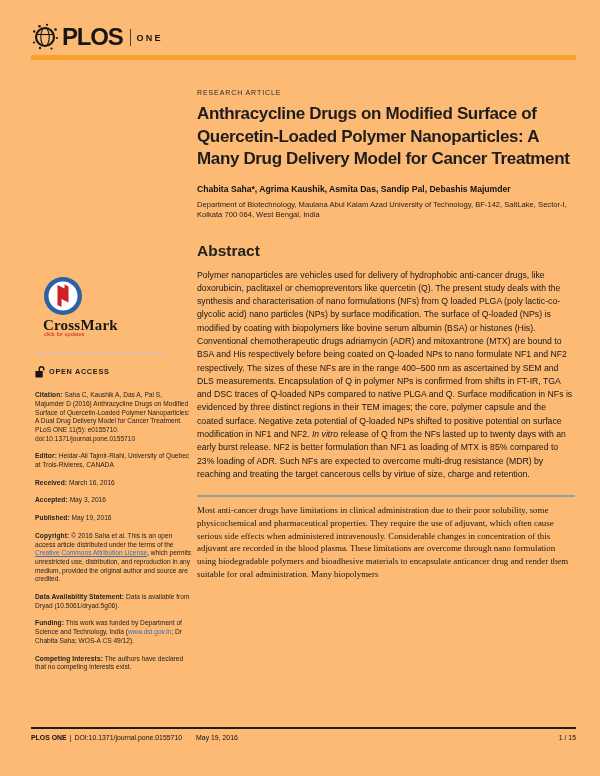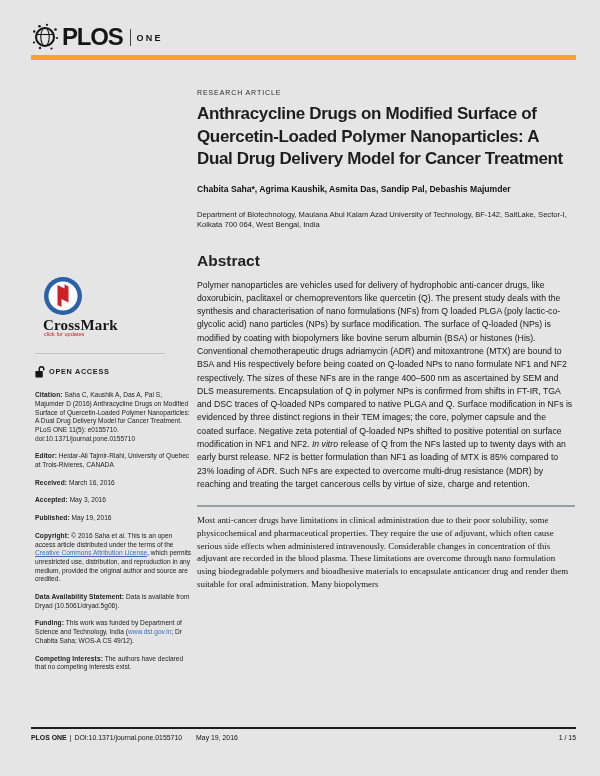--- a/index.html
+++ b/index.html
@@ -1,34 +1,34 @@
 <!DOCTYPE html>
 <html style="--accent-orange: #F8A22C; --link-blue: #3E6FB5; --crossmark-blue: #2B61A7; --crossmark-red: #CE2026;"><head>
 <meta charset="utf-8">
 <style>
   html,body{margin:0;padding:0;background:#ffffff;}
-  .page{position:relative;width:600px;height:776px;background:#e5e5e5;overflow:hidden;
+  .page{position:relative;width:600px;height:776px;background:#fdba74;overflow:hidden;
         font-family:"Liberation Sans",sans-serif;color:#1b1b1b;}
 
   
   .masthead{position:absolute;left:31px;top:23px;display:flex;align-items:center;}
   .globe{display:block;}
   .brand{font-size:24px;font-weight:bold;letter-spacing:-1.2px;color:#161616;margin-left:3px;}
   .brand-divider{width:1px;height:17px;background:#444;margin:0 6px 0 7px;}
   .brand-sub{font-size:9px;font-weight:bold;letter-spacing:2.2px;color:#161616;margin-top:2px;}
   .accent-bar{position:absolute;left:31px;top:55px;width:545px;height:5px;
               background:var(--accent-orange,#F8A22C);}
 
   
   .main{position:absolute;left:197px;top:89px;width:379px;}
   .kicker{font-size:7px;letter-spacing:.9px;color:#2a2a2a;}
   .title{margin-top:7px;font-size:17px;line-height:22.5px;font-weight:bold;
          letter-spacing:-.35px;color:#1d1d1d;}
   .authors{margin-top:13px;font-size:8.6px;font-weight:bold;color:#111;}
-  .affiliation{margin-top:16px;font-size:7.6px;line-height:10.5px;color:#222;width:372px;}
+  .affiliation{margin-top:6px;font-size:7.6px;line-height:10.5px;color:#222;width:372px;}
   .email{margin-top:13px;font-size:7.6px;}
   .abstract-heading{margin-top:21px;font-size:15.5px;color:#222;font-weight:bold;}
   .abstract-body{margin-top:9px;font-size:8.7px;line-height:13.3px;color:#161616;width:377px;}
   .abstract-body .it{font-style:italic;}
   .abstract-divider{margin-top:14px;height:2px;background:#93a0a0;width:378px;}
   .intro-heading{margin-top:40px;font-size:11.5px;font-weight:bold;color:#111;}
   .intro-body{margin-top:7px;font-family:"Liberation Serif",serif;font-size:8.9px;
               line-height:12.7px;color:#161616;width:377px;}
 
   
@@ -142,21 +142,21 @@
     </div>
 
     <div class="sb-block">
       <b>Competing Interests:</b>
       <span>The authors have declared that no competing interests exist.</span>
     </div>
   </div>
 
   <div class="main">
     <div class="kicker">RESEARCH ARTICLE</div>
-    <div class="title">Anthracycline Drugs on Modified Surface of Quercetin-Loaded Polymer Nanoparticles: A Dual Drug Delivery Model for Cancer Treatment</div>
+    <div class="title">Anthracycline Drugs on Modified Surface of Quercetin-Loaded Polymer Nanoparticles: A Many Drug Delivery Model for Cancer Treatment</div>
     <div class="authors">Chabita Saha*, Agrima Kaushik, Asmita Das, Sandip Pal, Debashis Majumder</div>
     <div class="affiliation">Department of Biotechnology, Maulana Abul Kalam Azad University of Technology, BF-142, SaltLake, Sector-I, Kolkata 700 064, West Bengal, India</div>
 
     <div class="abstract-heading">Abstract</div>
     <div class="abstract-body"><span>Polymer nanoparticles are vehicles used for delivery of hydrophobic anti-cancer drugs, like doxorubicin, paclitaxel or chemopreventors like quercetin (Q). The present study deals with the synthesis and characterisation of nano formulations (NFs) from Q loaded PLGA (poly lactic-co-glycolic acid) nano particles (NPs) by surface modification. The surface of Q-loaded (NPs) is modified by coating with biopolymers like bovine serum albumin (BSA) or histones (His). Conventional chemotherapeutic drugs adriamycin (ADR) and mitoxantrone (MTX) are bound to BSA and His respectively before being coated on Q-loaded NPs to nano formulate NF1 and NF2 respectively. The sizes of these NFs are in the range 400–500 nm as ascertained by SEM and DLS measurements. Encapsulation of Q in polymer NPs is confirmed from shifts in FT-IR, TGA and DSC traces of Q-loaded NPs compared to native PLGA and Q. Surface modification in NFs is evidenced by three distinct regions in their TEM images; the core, polymer capsule and the coated surface. Negative zeta potential of Q-loaded NPs shifted to positive potential on surface modification in NF1 and NF2. </span><span class="it">In vitro</span><span> release of Q from the NFs lasted up to twenty days with an early burst release. NF2 is better formulation than NF1 as loading of MTX is 85% compared to 23% loading of ADR. Such NFs are expected to overcome multi-drug resistance (MDR) by reaching and treating the target cancerous cells by virtue of size, charge and retention.</span></div>
 
     <div class="abstract-divider"></div>
 
     <div class="intro-body">Most anti-cancer drugs have limitations in clinical administration due to their poor solubility, some physicochemical and pharmaceutical properties. They require the use of adjuvant, which often cause serious side effects when administered intravenously. Considerable changes in concentration of this adjuvant are recorded in the blood plasma. These limitations are overcome through nano formulation using biodegradable polymers and bioadhesive materials to encapsulate anticancer drug and render them suitable for oral administration. Many biopolymers</div>
   </div>

